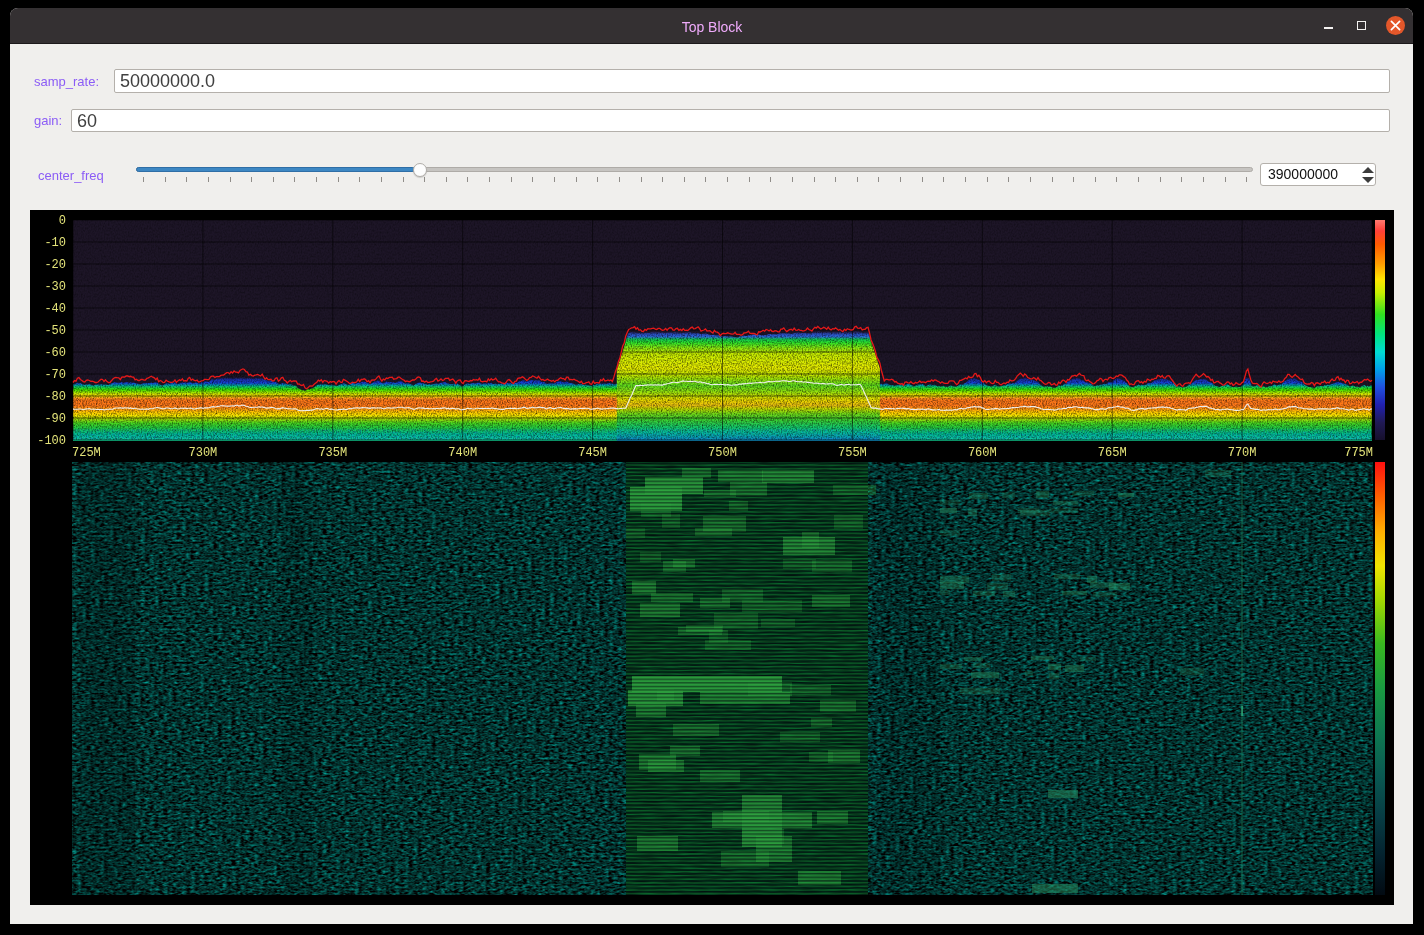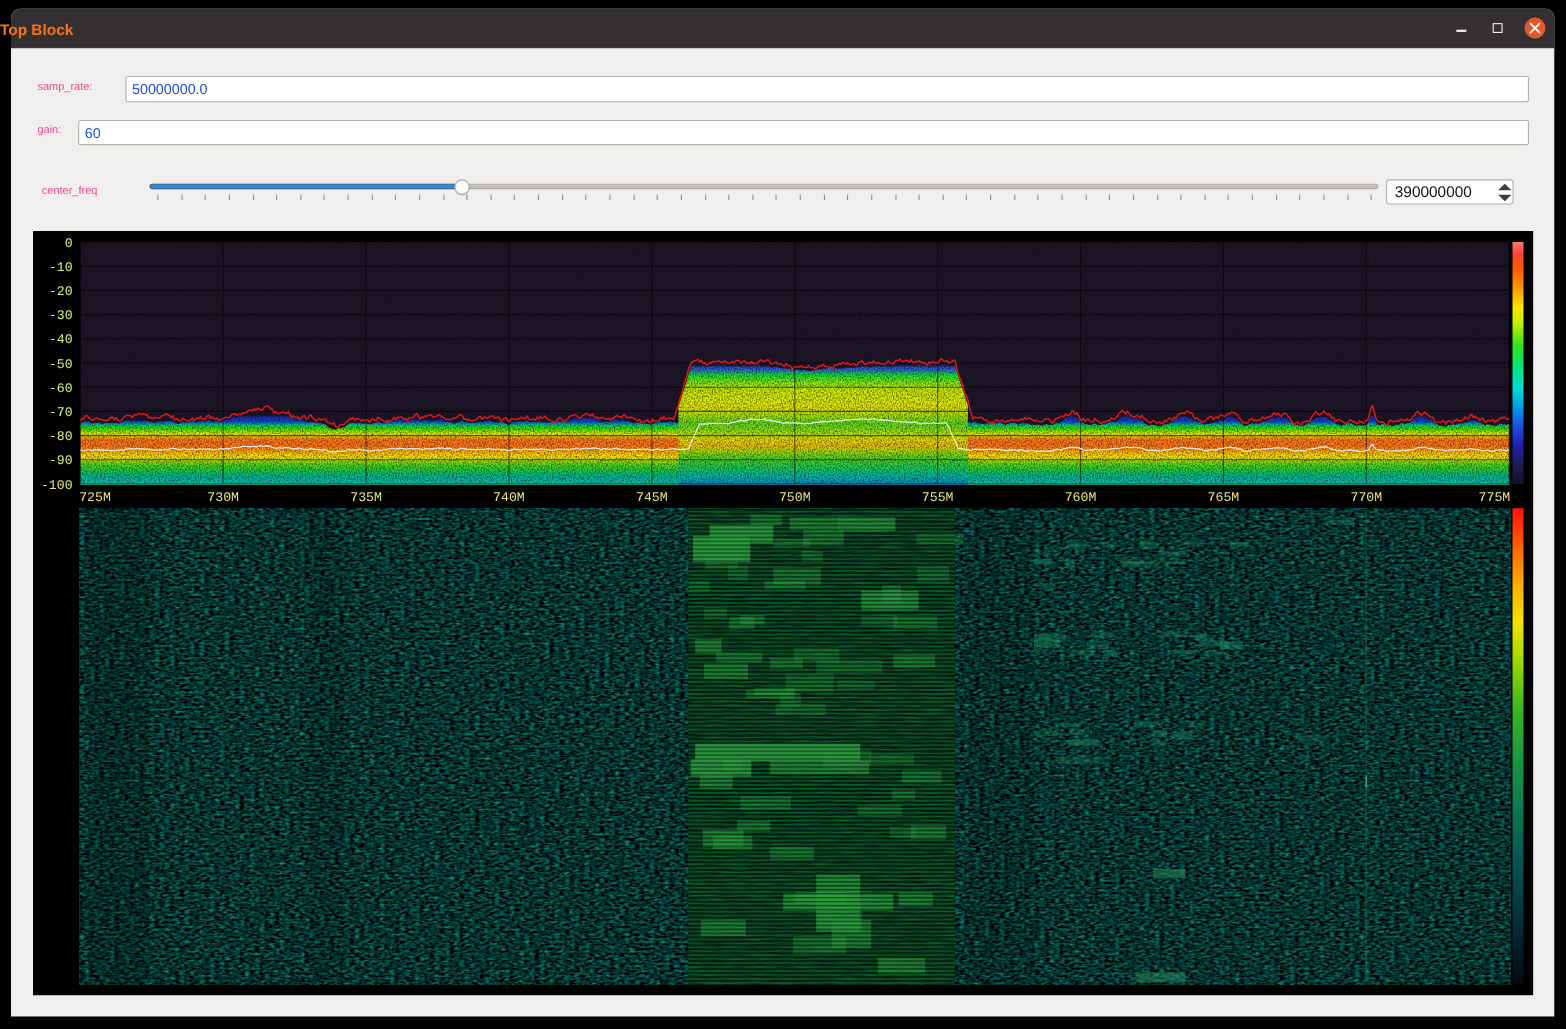--- a/index.html
+++ b/index.html
@@ -1,24 +1,24 @@
 <!DOCTYPE html>
 <html><head><meta charset="utf-8"><title>Top Block</title>
 <style>
 html,body{margin:0;padding:0;background:#000;width:1424px;height:935px;overflow:hidden;
   font-family:"Liberation Sans",sans-serif;}
 #win{position:absolute;left:10px;top:8px;width:1403px;height:916px;background:#f0efed;
   border-radius:8px 8px 0 0;}
 #tbar{position:absolute;left:10px;top:8px;width:1403px;height:36px;background:#343032;
   border-radius:8px 8px 0 0;border-bottom:1px solid #1d1a1b;box-sizing:border-box;}
-#title{position:absolute;left:0;top:19px;width:100%;color:#f97316;
-  font-size:14px;font-weight:bold;}
-.lbl{position:absolute;font-size:10px;color:#ec4899;}
+#title{position:absolute;left:0;top:19px;width:100%;text-align:center;color:#f0abfc;
+  font-size:14px;font-weight:normal;}
+.lbl{position:absolute;font-size:13px;color:#8b5cf6;}
 .inp{position:absolute;background:#fff;border:1px solid #b4b0ab;border-radius:2px;
-  font-size:13px;color:#1d4ed8;line-height:22px;padding-left:5px;box-sizing:border-box;}
+  font-size:18px;color:#404040;line-height:22px;padding-left:5px;box-sizing:border-box;}
 #groove{position:absolute;left:136px;top:167px;width:1117px;height:5px;background:#c6c4c1;
   border:1px solid #aeaba7;border-radius:3px;box-sizing:border-box;}
 #gfill{position:absolute;left:136px;top:167px;width:279px;height:5px;background:#3d87c3;
   border:1px solid #2f6ea6;border-radius:3px;box-sizing:border-box;}
 #handle{position:absolute;left:413px;top:163px;width:14px;height:14px;background:#fdfdfd;
   border:1px solid #b0ada9;border-radius:7px;box-sizing:border-box;box-shadow:0 1px 1px rgba(0,0,0,.15);}
 .tick{position:absolute;top:177px;width:1px;height:5px;background:#908d89;}
 #spin{position:absolute;left:1260px;top:163px;width:116px;height:23px;background:#fff;
   border:1px solid #b4b0ab;border-radius:3px;box-sizing:border-box;}
 #spin .v{position:absolute;left:7px;top:2px;font-size:14px;color:#101010;}

